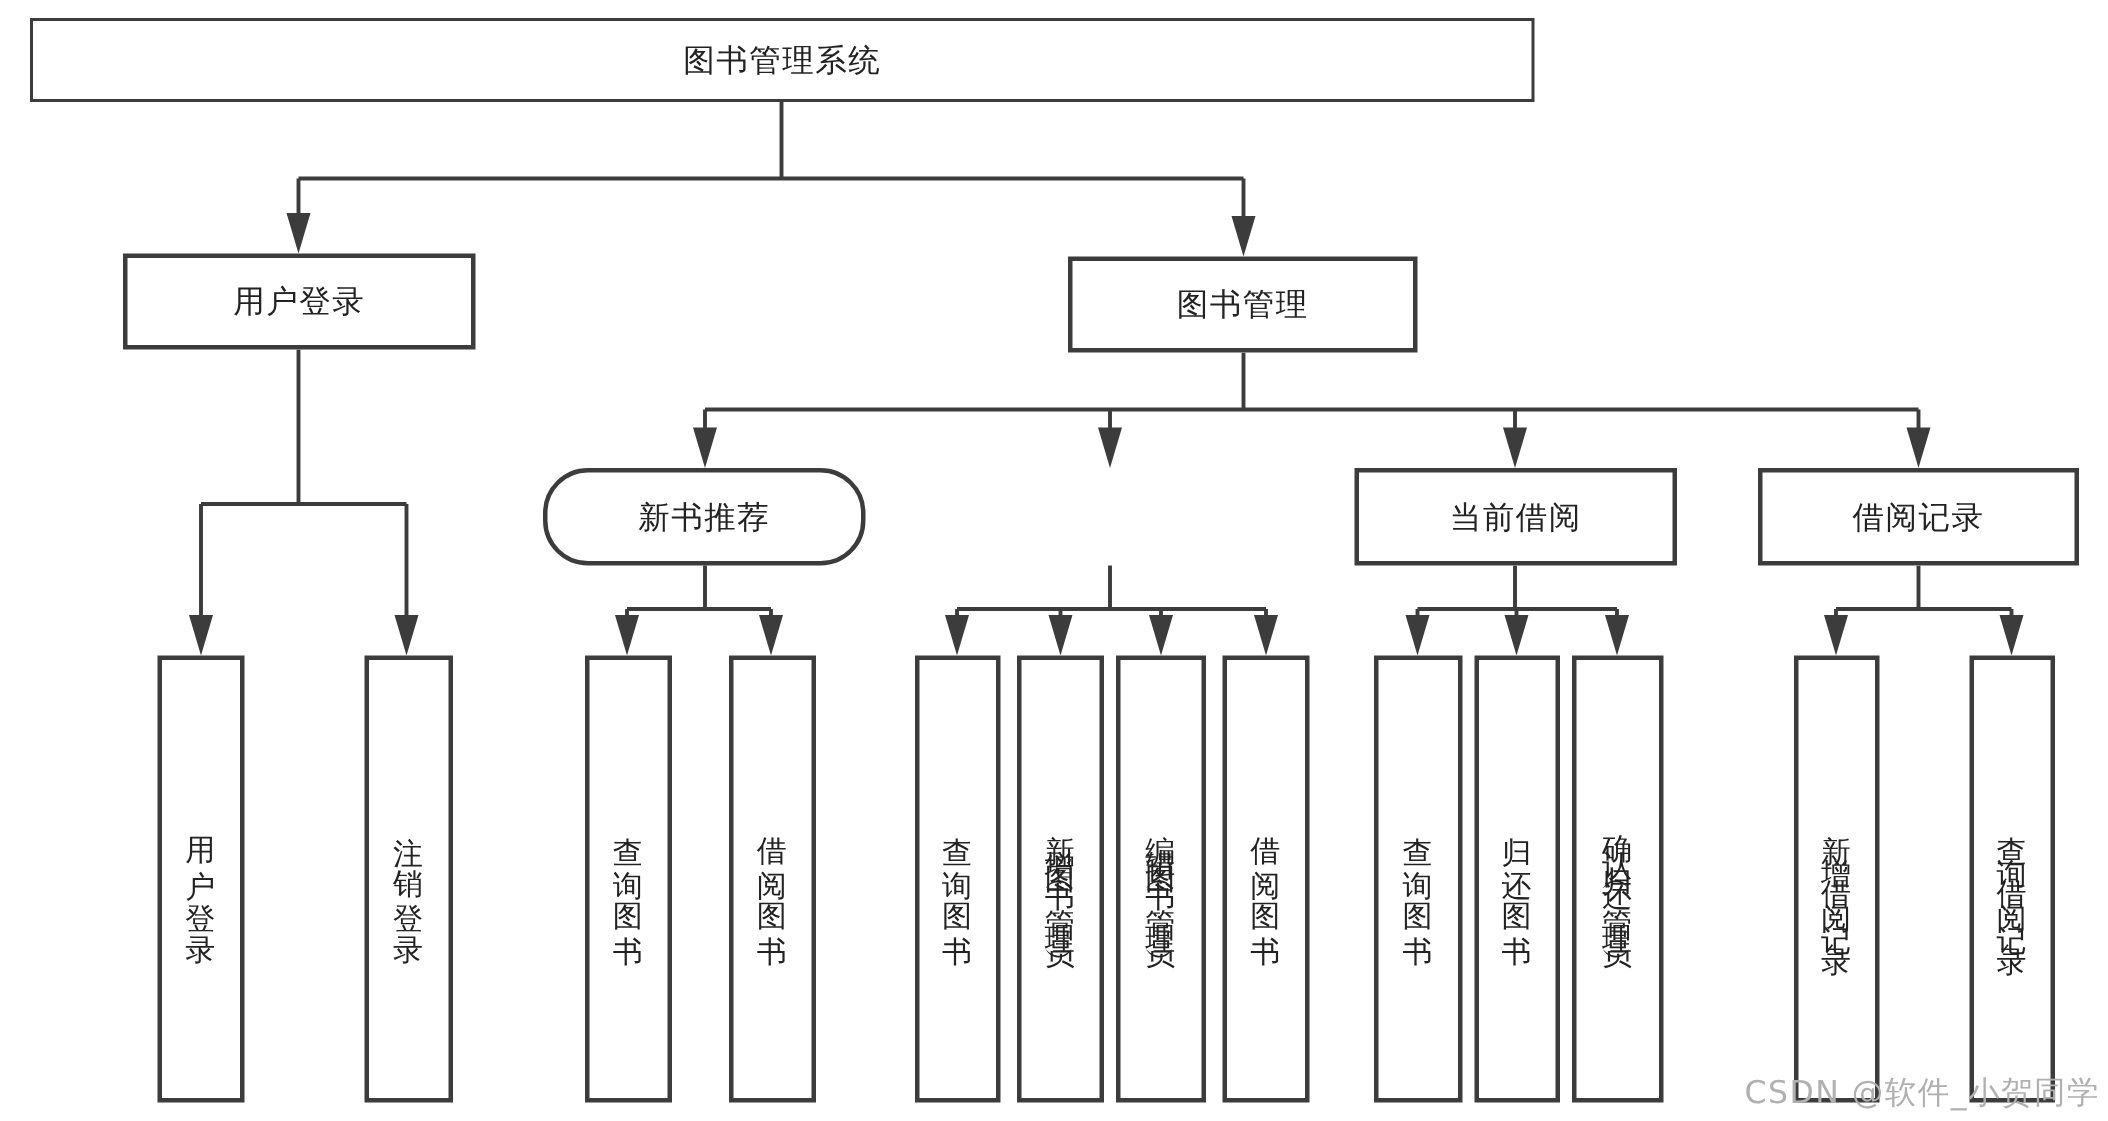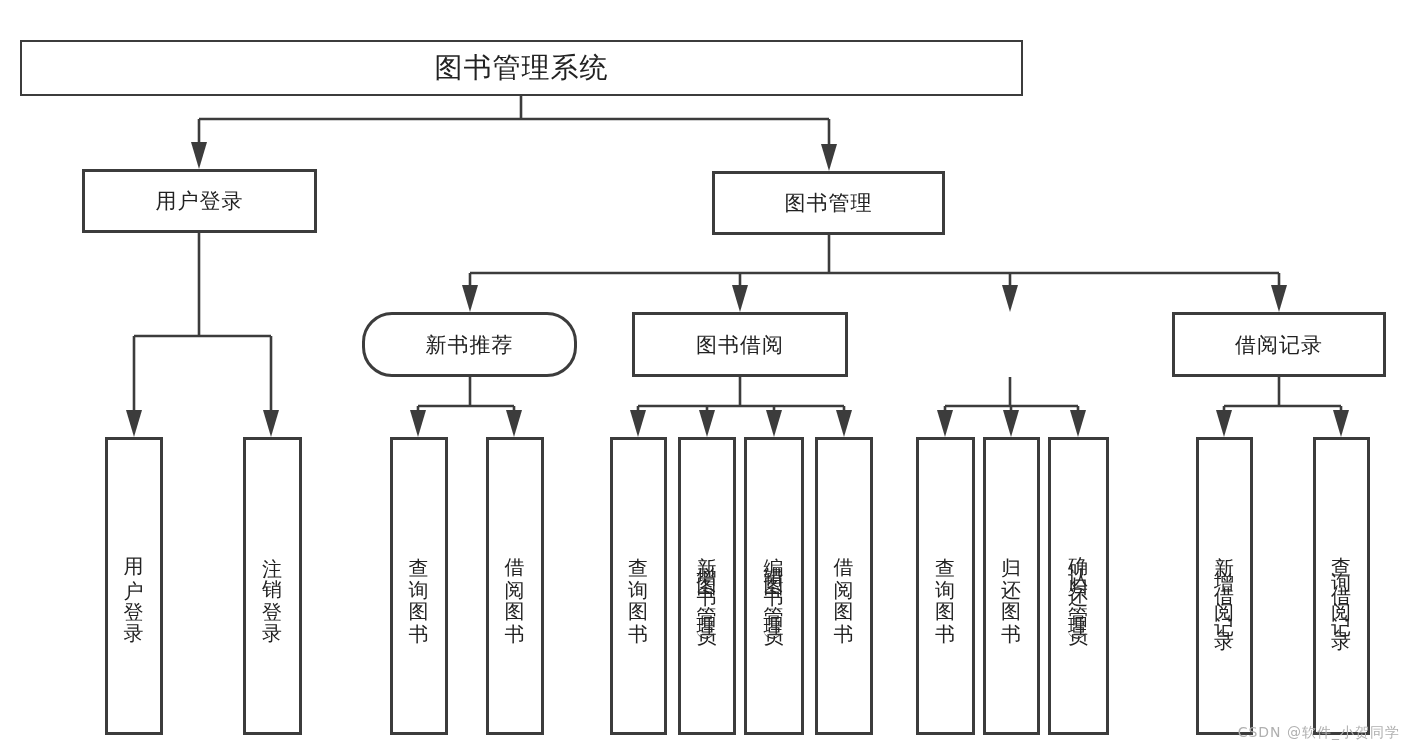--- a/index.html
+++ b/index.html
@@ -13,31 +13,31 @@
   #connectors{position:absolute;left:0;top:0;width:1405px;height:747px;}
   .hbox,.vbox{
     position:absolute;
     box-sizing:border-box;
     background:#fff;
     border:3px solid var(--line,#3c3c3c);
     color:var(--text,#222);
     display:flex;align-items:center;justify-content:center;
   }
   .hbox{font-size:21px;letter-spacing:1px;white-space:nowrap;}
-  .hbox.root{font-size:28px;border-width:2.5px;margin-top:28px;}
+  .hbox.root{font-size:21px;border-width:2.5px;}
   .vbox{
     writing-mode:vertical-rl;
     font-size:20px;
     line-height:1;
     text-align:center;
   }
   .watermark{
     position:absolute;
     right:5px;bottom:5px;
-    font-size:14px;
+    font-size:21px;
     color:var(--wm,#b0b0b0);
     letter-spacing:1px;
     white-space:nowrap;
   }
 </style>
 </head>
 <body>
 
 <div class="canvas">
 
@@ -95,21 +95,21 @@
       <line x1="1341" y1="406" x2="1341" y2="417" stroke="#3c3c3c" stroke-width="2.6"></line>
       <polygon points="1333,410 1349,410 1341,437" fill="#3c3c3c"></polygon>
     </svg>
 
   <div class="hbox root" style="left:20px;top:12px;width:1003px;height:56px;">图书管理系统</div>
 
   <div class="hbox" style="left:82px;top:169px;width:235px;height:64px;">用户登录</div>
   <div class="hbox" style="left:712px;top:171px;width:233px;height:64px;">图书管理</div>
 
   <div class="hbox" style="left:362px;top:312px;width:215px;height:65px;border-radius:30px;">新书推荐</div>
-  <div class="hbox" style="left:632px;top:312px;width:216px;height:65px;">图书借阅</div>
+  <div class="hbox" style="left:903px;top:312px;width:215px;height:65px;">当前借阅</div>
   <div class="hbox" style="left:1172px;top:312px;width:214px;height:65px;text-align:right;">借阅记录</div>
 
   <div class="vbox" style="left: 105px; top: 437px; width: 58px; height: 298px; letter-spacing: 22px;">用户登录</div>
   <div class="vbox" style="left: 243px; top: 437px; width: 59px; height: 298px; letter-spacing: 22px;">注销登录</div>
 
   <div class="vbox" style="left: 390px; top: 437px; width: 58px; height: 298px; letter-spacing: 22px;">查询图书</div>
   <div class="vbox" style="left: 486px; top: 437px; width: 58px; height: 298px; letter-spacing: 22px;">借阅图书</div>
 
   <div class="vbox" style="left: 610px; top: 437px; width: 57px; height: 298px; letter-spacing: 22px;">查询图书</div>
   <div class="vbox" style="left: 678px; top: 437px; width: 58px; height: 298px; letter-spacing: 10px;">新增图书（管理员）</div>

